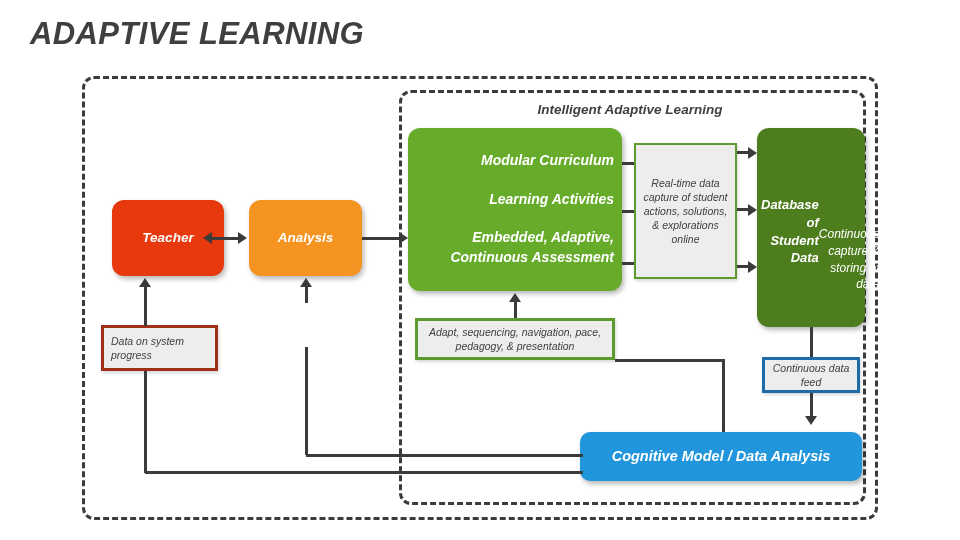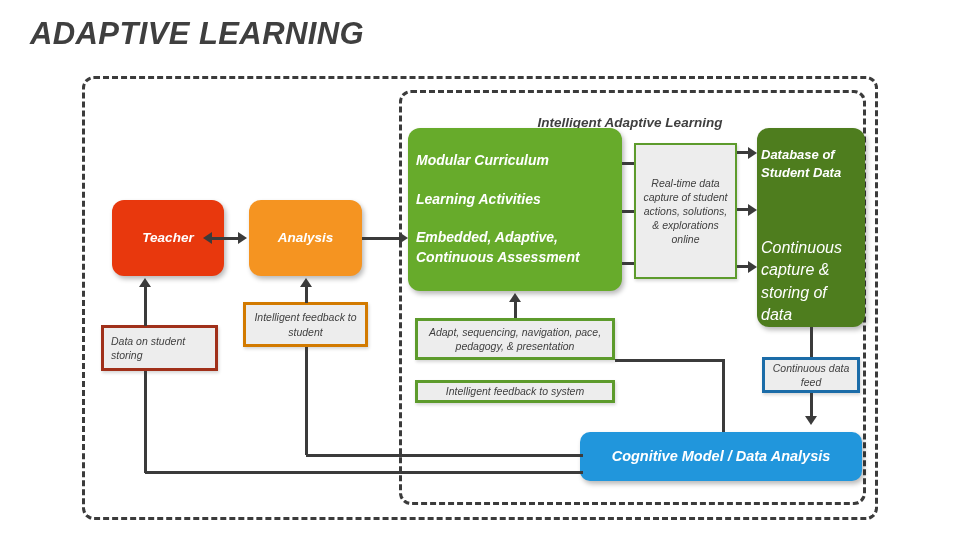--- a/index.html
+++ b/index.html
@@ -29,29 +29,29 @@
   }
   #outer-region { left: 82px; top: 76px; width: 796px; height: 444px; }
   #inner-region { left: 399px; top: 90px; width: 467px; height: 415px; }
 
   
   .section-caption {
     font-size: 15px; font-weight: bold; color: #3f3f3f;
     text-align: center; white-space: nowrap;
   }
   #classroom-caption { left: 150px; top: 164px; width: 150px; }
-  #ial-caption { left: 505px; top: 115px; width: 250px; font-size: 13.5px; }
+  #ial-caption { left: 505px; top: 102px; width: 250px; font-size: 13.5px; }
 
   
   .proc-box {
     border-radius: 12px;
     color: #ffffff;
     font-weight: bold;
     display: flex; align-items: center; justify-content: center;
-    text-align: left;
+    text-align: right;
     box-shadow: 2px 3px 5px rgba(0,0,0,0.28);
     line-height: 1.42;
   }
   #teacher-box {
     left: 89px; top: 200px; width: 112px; height: 76px;
     background: #E8380D; font-size: 13.5px; margin-left: 23px;
   }
   #student-box {
     left: 249px; top: 200px; width: 113px; height: 76px;
     background: #F59421; font-size: 13.5px;
@@ -59,25 +59,25 @@
   #curriculum-box {
     left: 408px; top: 128px; width: 214px; height: 163px;
     background: #67AB2B; font-size: 14px;
     flex-direction: column; justify-content: space-around;
     padding: 14px 8px;
   }
   #curriculum-box .line { width: 100%; }
   #database-box {
     left: 757px; top: 128px; width: 108px; height: 199px;
     background: #4E7D1E; font-size: 13px;
-    flex-direction: column; justify-content: flex-start;
+    flex-direction: row; justify-content: flex-start;
     padding: 18px 4px 10px;
   }
   #database-box .db-title { font-size: 13px; font-weight: bold; line-height: 1.35; }
-  #database-box .db-sub { font-size: 16px; font-weight: normal; line-height: 1.4; margin-top: 56px; }
+  #database-box .db-sub { font-size: 12px; font-weight: normal; line-height: 1.4; margin-top: 56px; }
   #cognitive-box {
     left: 580px; top: 432px; width: 282px; height: 49px;
     background: #2196DC; font-size: 14.5px; border-radius: 10px;
   }
 
   
   .label-box {
     background: #EDEDED;
     display: flex; align-items: center; justify-content: center;
     text-align: center;
@@ -147,24 +147,22 @@
   </div>
 
   <div class="abs proc-box" id="database-box">
     <div class="db-title">Database of Student Data</div>
     <div class="db-sub">Continuous capture &amp; storing of data</div>
   </div>
 
   <div class="abs proc-box" id="cognitive-box">Cognitive Model / Data Analysis</div>
 
   <div class="abs label-box" id="realtime-box">Real-time data capture of student actions, solutions, &amp; explorations online</div>
-  <div class="abs label-box" id="data-progress-box">Data on student storing</div>
-  <div class="abs label-box" id="feedback-student-box">Intelligent feedback to student</div>
+  <div class="abs label-box" id="data-progress-box">Data on system progress</div>
   <div class="abs label-box" id="adapt-box">Adapt, sequencing, navigation, pace, pedagogy, &amp; presentation</div>
-  <div class="abs label-box" id="feedback-system-box">Intelligent feedback to system</div>
   <div class="abs label-box" id="data-feed-box">Continuous data feed</div>
 
   <div class="abs conn h-line" style="left:212px; top:236.5px; width:26px;"></div>
   <div class="abs arrow-l" style="left:203px; top:232px;"></div>
   <div class="abs arrow-r" style="left:238px; top:232px;"></div>
 
   <div class="abs conn h-line" style="left:362px; top:236.5px; width:37px;"></div>
   <div class="abs arrow-r" style="left:399px; top:232px;"></div>
 
   <div class="abs conn h-line" style="left:622px; top:162px; width:12px;"></div>

